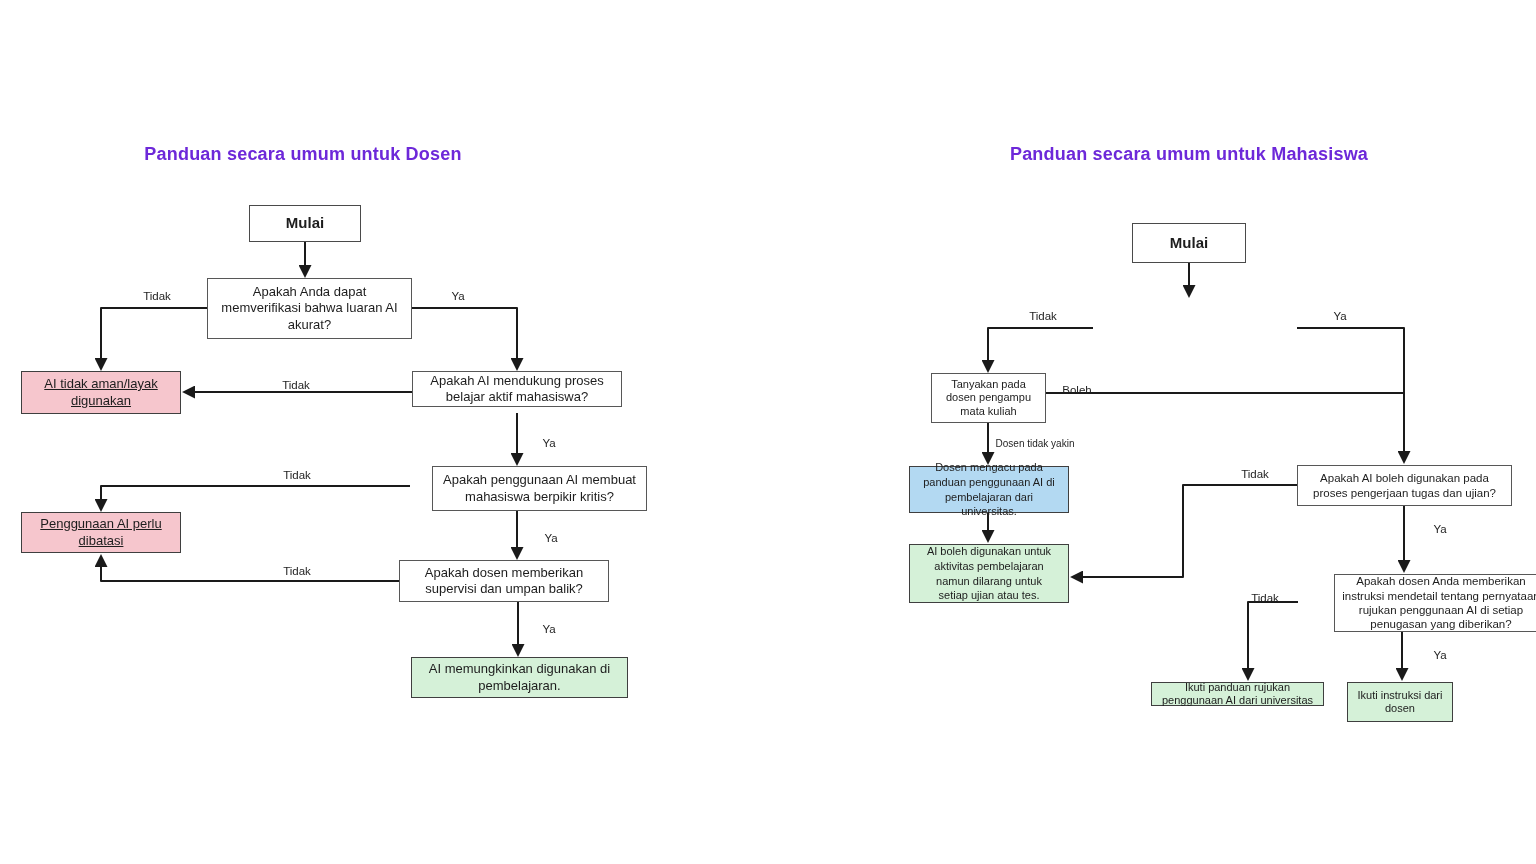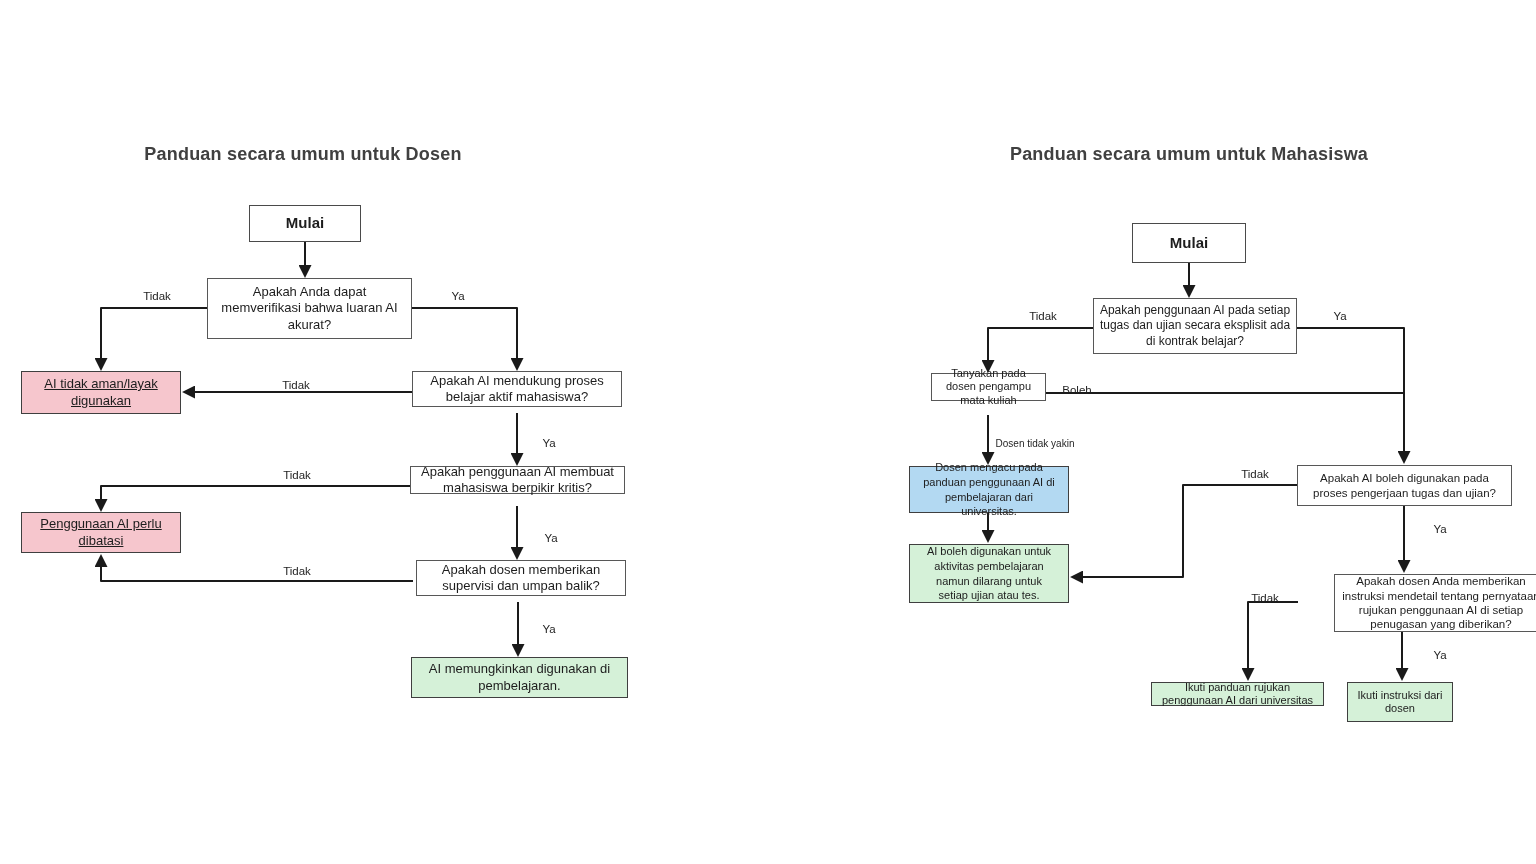--- a/index.html
+++ b/index.html
@@ -28,21 +28,21 @@
     stroke: #1a1a1a;
     stroke-width: 2;
     stroke-linejoin: round;
     stroke-linecap: butt;
   }
   .chart-title {
     position: absolute;
     transform: translate(-50%, -50%);
     font-size: 18px;
     font-weight: 700;
-    color: #404040;
+    color: #6d28d9;
     white-space: nowrap;
     letter-spacing: 0.2px;
   }
   .node {
     position: absolute;
     box-sizing: border-box;
     display: flex;
     align-items: center;
     justify-content: center;
     text-align: center;
@@ -113,44 +113,43 @@
   <div class="chart-title" style="left:303px; top:154px">Panduan secara umum untuk Dosen</div>
 
   <div class="node start" style="left:249px; top:205px; width:112px; height:37px">Mulai</div>
 
   <div class="node" style="left:207px; top:278px; width:205px; height:61px">Apakah Anda dapat memverifikasi bahwa luaran AI akurat?</div>
 
   <div class="node danger" style="left:21px; top:371px; width:160px; height:43px">AI tidak aman/layak digunakan</div>
 
   <div class="node" style="left:412px; top:371px; width:210px; height:36px">Apakah AI mendukung proses belajar aktif mahasiswa?</div>
 
-  <div class="node" style="left:410px; top:466px; width:215px; height:28px">Apakah penggunaan AI membuat mahasiswa berpikir kritis?</div>
+  <div class="node" style="left:432px; top:466px; width:215px; height:45px">Apakah penggunaan AI membuat mahasiswa berpikir kritis?</div>
 
   <div class="node danger" style="left:21px; top:512px; width:160px; height:41px">Penggunaan AI perlu dibatasi</div>
 
-  <div class="node" style="left:416px; top:560px; width:210px; height:36px">Apakah dosen memberikan supervisi dan umpan balik?</div>
+  <div class="node" style="left:399px; top:560px; width:210px; height:42px">Apakah dosen memberikan supervisi dan umpan balik?</div>
 
   <div class="node safe" style="left:411px; top:657px; width:217px; height:41px">AI memungkinkan digunakan di pembelajaran.</div>
 
   <div class="edge-label" style="left:157px; top:288px">Tidak</div>
   <div class="edge-label" style="left:458px; top:288px">Ya</div>
   <div class="edge-label" style="left:296px; top:377px">Tidak</div>
   <div class="edge-label" style="left:549px; top:435px">Ya</div>
   <div class="edge-label" style="left:297px; top:467px">Tidak</div>
   <div class="edge-label" style="left:551px; top:530px">Ya</div>
   <div class="edge-label" style="left:297px; top:563px">Tidak</div>
   <div class="edge-label" style="left:549px; top:621px">Ya</div>
 
   <div class="chart-title" style="left:1189px; top:154px">Panduan secara umum untuk Mahasiswa</div>
 
   <div class="node start" style="left:1132px; top:223px; width:114px; height:40px">Mulai</div>
 
-  <div class="node fs12" style="left:1093px; top:298px; width:204px; height:56px">Apakah penggunaan AI pada setiap tugas dan ujian secara eksplisit ada di kontrak belajar?</div>
 
-  <div class="node fs11" style="left:931px; top:373px; width:115px; height:28px">Tanyakan pada dosen pengampu mata kuliah</div>
+  <div class="node fs11" style="left:931px; top:373px; width:115px; height:50px">Tanyakan pada dosen pengampu mata kuliah</div>
 
   <div class="node info fs105" style="left:909px; top:466px; width:160px; height:47px">Dosen mengacu pada panduan penggunaan AI di pembelajaran dari universitas.</div>
 
   <div class="node fs115" style="left:1297px; top:465px; width:215px; height:41px">Apakah AI boleh digunakan pada proses pengerjaan tugas dan ujian?</div>
 
   <div class="node safe fs105" style="left:909px; top:544px; width:160px; height:59px">AI boleh digunakan untuk aktivitas pembelajaran namun dilarang untuk setiap ujian atau tes.</div>
 
   <div class="node fs115" style="left:1334px; top:574px; width:214px; height:58px">Apakah dosen Anda memberikan instruksi mendetail tentang pernyataan rujukan penggunaan AI di setiap penugasan yang diberikan?</div>
 
   <div class="node safe fs11" style="left:1151px; top:682px; width:173px; height:24px">Ikuti panduan rujukan penggunaan AI dari universitas</div>

